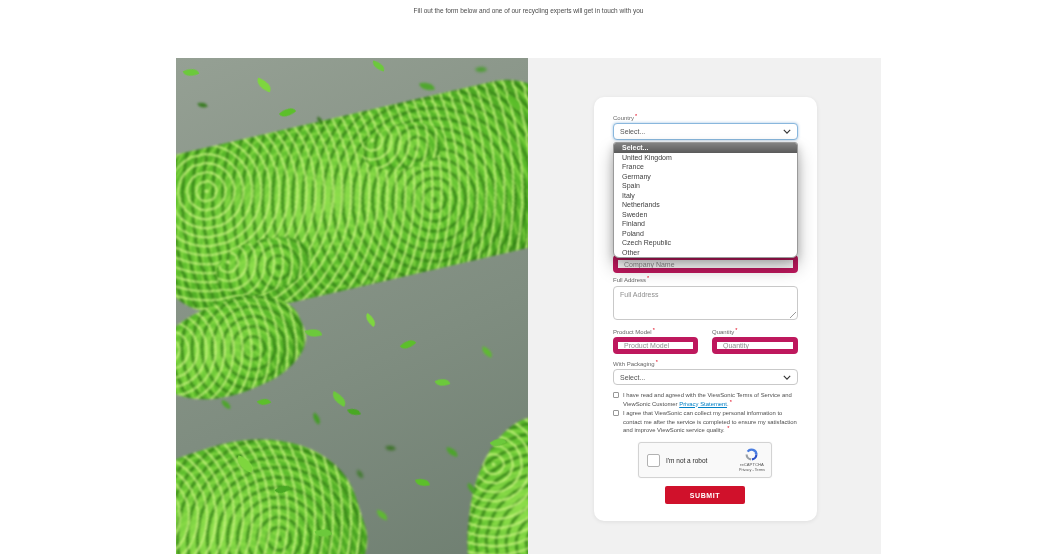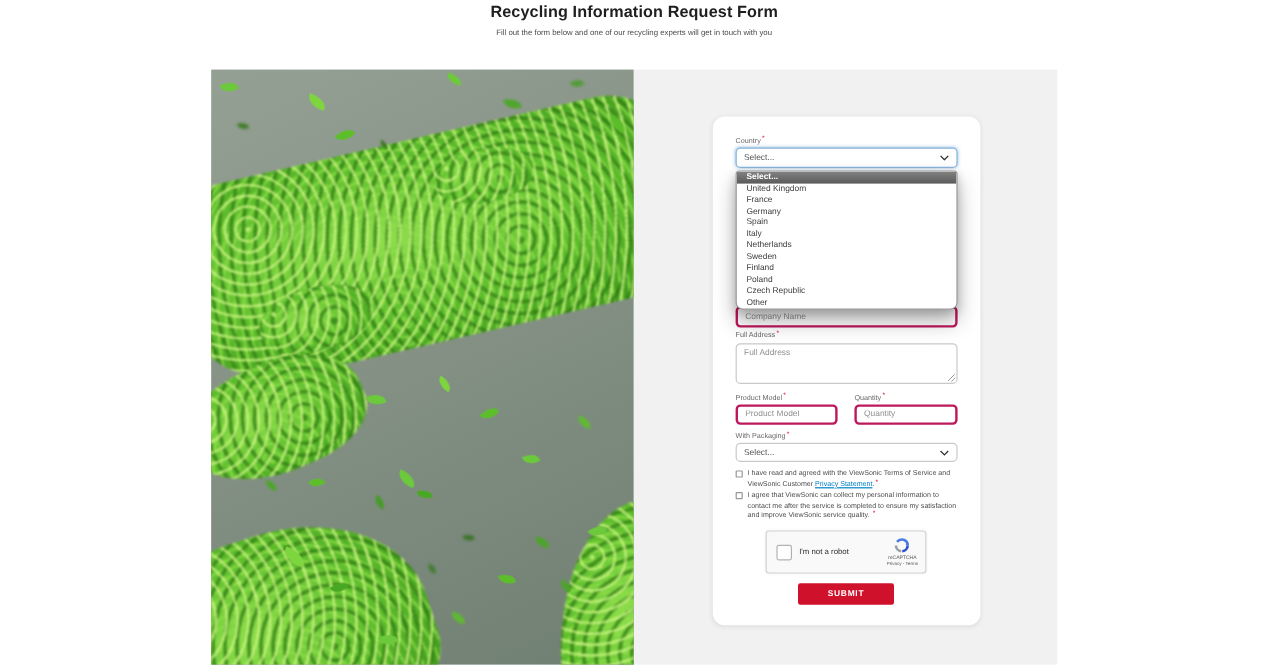--- a/index.html
+++ b/index.html
@@ -32,21 +32,21 @@
   .bump3   { left:-25px; top:245px; width:155px; height:92px;  transform:rotate(-24deg); border-radius:48% 52% 40% 60%; }
   .cornerbl{ left:-60px; top:385px; width:245px; height:180px; transform:rotate(-18deg); border-radius:45% 55% 35% 65%; }
   .edger   { left:293px; top:358px; width:125px; height:210px; transform:rotate(6deg);   border-radius:50% 40% 55% 45%; }
   .leaf { position:absolute; border-radius:2% 98% 6% 94% / 8% 92% 4% 96%; }
 
   
   .panel { position:absolute; left:418px; top:39px; width:223px; height:424px; background:#ffffff;
            border-radius:10px; box-shadow:0 1px 4px rgba(0,0,0,.08); }
   .lbl { position:absolute; font-size:6px; color:#686868; white-space:nowrap; }
   .req { color:#e2001a; font-size:5.5px; position:relative; top:-2px; margin-left:1px; }
-  .inp { position:absolute; border:2px solid #be185d; border-radius:4px; background:#fff;
+  .inp { position:absolute; border:5px solid #be185d; border-radius:4px; background:#fff;
          font-size:7px; color:#333; padding:0 6px; font-family:"Liberation Sans",sans-serif; }
   .inp::placeholder, textarea::placeholder { color:#8f8f8f; opacity:1; }
   .selbox { position:absolute; display:flex; align-items:center; justify-content:space-between;
             background:#fff; border:1px solid #c9c9c9; border-radius:4px; padding:0 6px; cursor:pointer; }
   .selbox .sv { font-size:7px; color:#555; }
   .selbox.focused { border:1px solid #89b7dd; box-shadow:0 0 3px rgba(108,162,212,.65); }
 
   .l-country { left:19px; top:18px; }
   .sel-country { left:19px; top:26px; width:185px; height:17px; }
 
@@ -96,21 +96,20 @@
         border-radius:2px; cursor:pointer; font-family:"Liberation Sans",sans-serif; }
 
   .chev { width:8px; height:5px; flex:0 0 auto; }
 </style>
 </head>
 <body>
 
 <div class="page">
 
   <div class="hdr">
-    <h1>Recycling Information Request Form</h1>
     <p>Fill out the form below and one of our recycling experts will get in touch with you</p>
   </div>
 
   <div class="content">
 
     <div class="hero">
       <div class="blob band"></div>
       <div class="blob bump1"></div>
       <div class="blob bump2"></div>
       <div class="blob bump3"></div>

